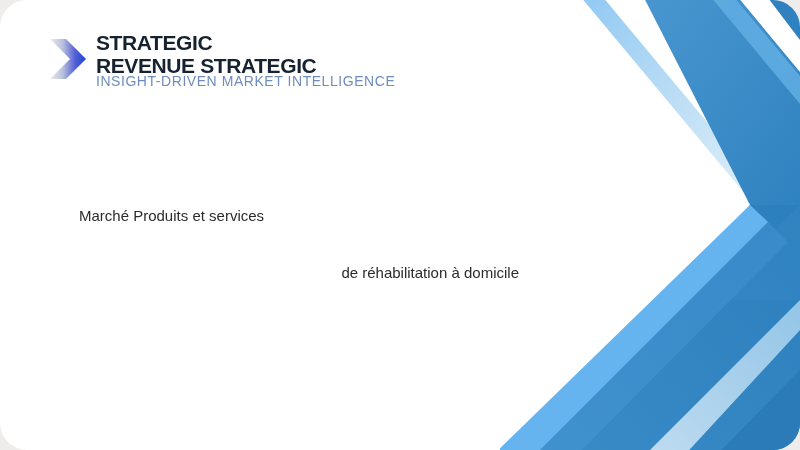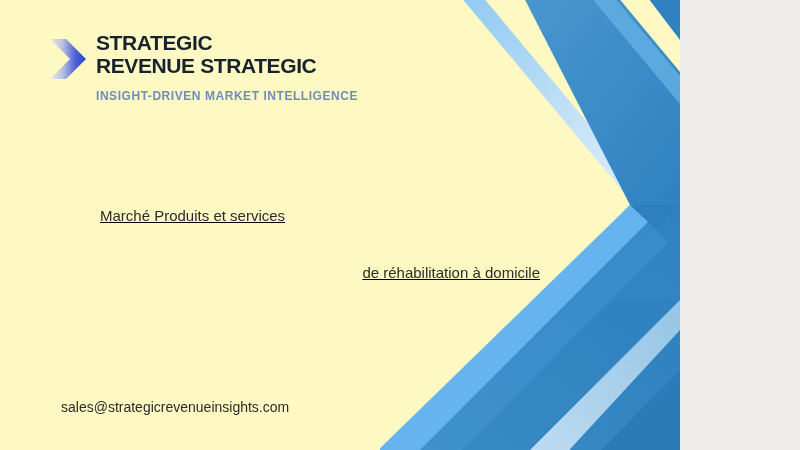--- a/index.html
+++ b/index.html
@@ -9,24 +9,25 @@
   body {
     width: 800px;
     height: 450px;
     overflow: hidden;
     font-family: "Liberation Sans", sans-serif;
     background: #efedeb;
   }
 
   #slide {
     position: relative;
-    width: 680px;
-    height: 450px;
-    background: #fef9c3;
+    width: 800px;
+    height: 450px;
+    background: #ffffff;
     overflow: hidden;
+    border-radius: 27px;
   }
 
   
   #chevron-graphic {
     position: absolute;
     top: 0;
     right: 0;
     width: 300px;
     height: 450px;
     overflow: hidden;
@@ -67,37 +68,36 @@
     font-size: 21px;
     line-height: 21px;
     letter-spacing: -0.4px;
     color: #16222f;
     white-space: nowrap;
   }
   #wordmark-line-2 {
     margin-top: 2px;
   }
   #logo-tagline {
-    margin-top: 16px;
-    font-family: "Liberation Sans", sans-serif;
-    font-weight: bold;
-    font-size: 12px;
+    margin-top: 1px;
+    font-family: "Liberation Sans", sans-serif;
+    font-weight: normal;
+    font-size: 14px;
     line-height: 9px;
     letter-spacing: 0.55px;
     color: #6f8cc0;
     white-space: nowrap;
   }
 
   
   #title-block {
     position: absolute;
-    left: 100px;
+    left: 79px;
     top: 206px;
     width: 440px;
-    text-decoration: underline;
   }
   .title-line {
     font-family: "Liberation Sans", sans-serif;
     font-size: 15px;
     line-height: 20px;
     color: #2b2b2b;
     white-space: nowrap;
   }
   #title-line-2 {
     margin-top: 37px;
@@ -196,15 +196,14 @@
       <div id="logo-tagline">INSIGHT-DRIVEN MARKET INTELLIGENCE</div>
     </div>
 
   </div>
 
   <div id="title-block">
     <div class="title-line" id="title-line-1">Marché Produits et services</div>
     <div class="title-line" id="title-line-2">de réhabilitation à domicile</div>
   </div>
 
-  <div id="footer-email">sales@strategicrevenueinsights.com</div>
 
 </div>
 
 </body></html>

